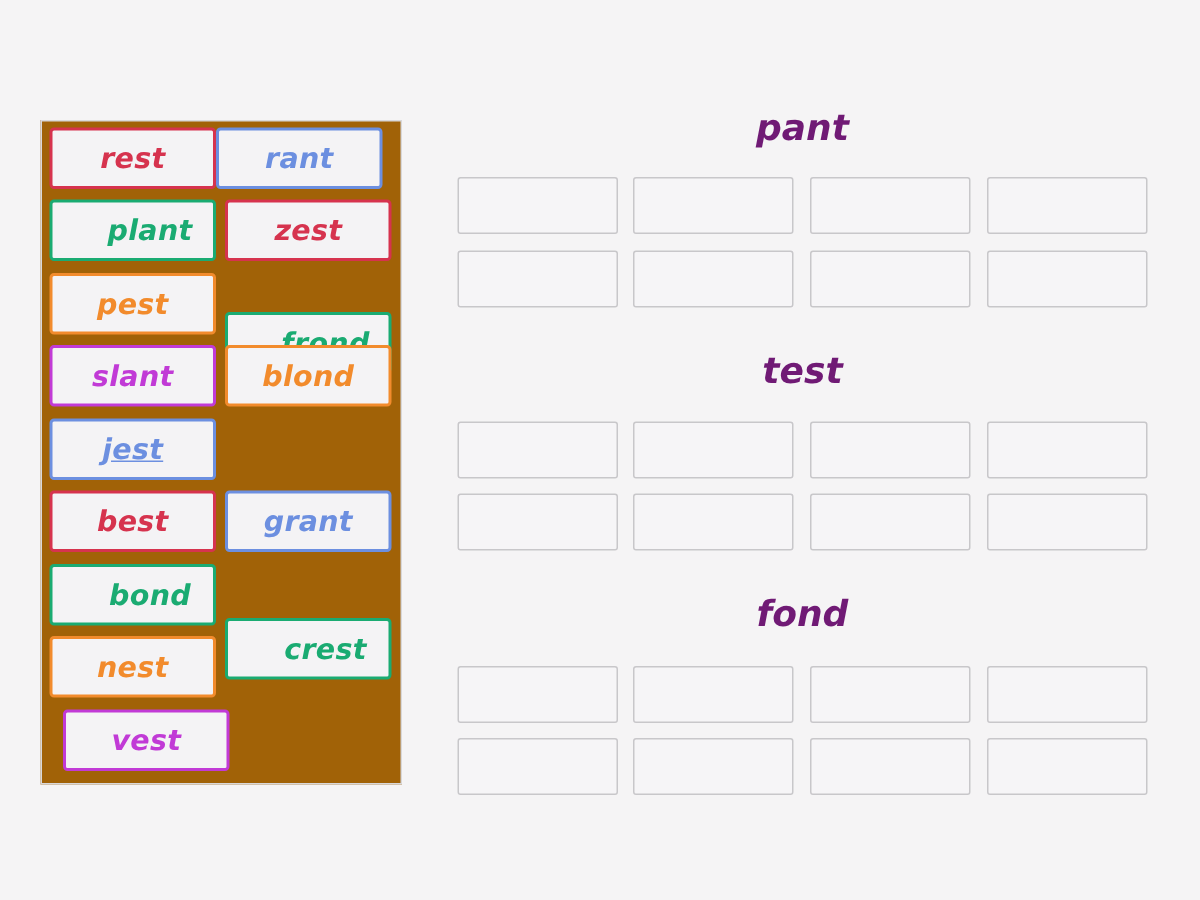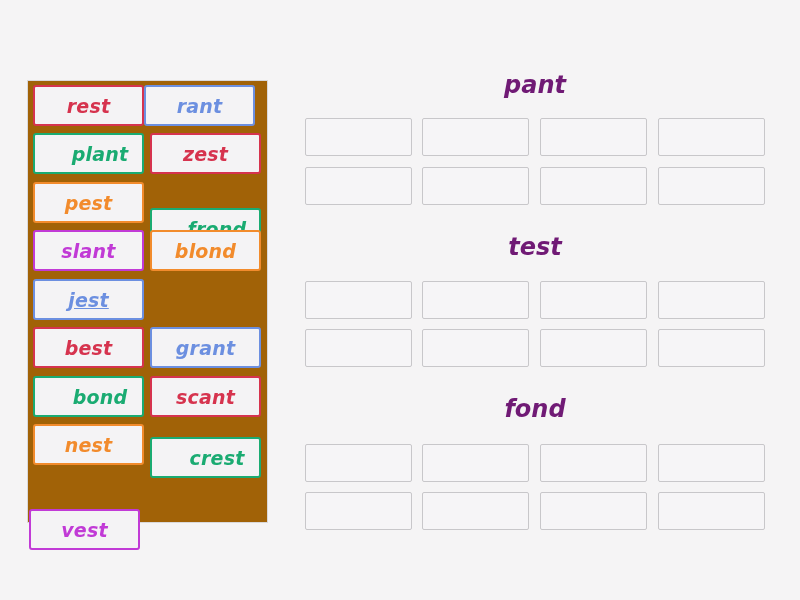--- a/index.html
+++ b/index.html
@@ -69,26 +69,25 @@
 
   <div class="card purple" style="left:5px;top:149px;">slant</div>
   <div class="card orange" style="left:122px;top:149px;">blond</div>
 
   <div class="card blue" style="left:5px;top:198px;text-decoration:underline;">jest</div>
 
   <div class="card red" style="left:5px;top:246px;">best</div>
   <div class="card blue" style="left:122px;top:246px;">grant</div>
 
   <div class="card green" style="left:5px;top:295px;">bond</div>
-  <div class="card red" style="left:122px;top:295px;">scant</div>
 
   <div class="card orange" style="left:5px;top:343px;">nest</div>
-  <div class="card green" style="left:122px;top:356px;">crest</div>
+  <div class="card green" style="left:122px;top:331px;">crest</div>
 
-  <div class="card purple" style="left:1px;top:392px;margin-top:36px;">vest</div>
+  <div class="card purple" style="left:14px;top:392px;">vest</div>
 </div>
 
 <div class="group-title" style="top:71px;">pant</div>
 <div class="zone" style="left:305px;top:118px;"></div>
 <div class="zone" style="left:422px;top:118px;"></div>
 <div class="zone" style="left:540px;top:118px;"></div>
 <div class="zone" style="left:658px;top:118px;"></div>
 <div class="zone" style="left:305px;top:167px;"></div>
 <div class="zone" style="left:422px;top:167px;"></div>
 <div class="zone" style="left:540px;top:167px;"></div>

